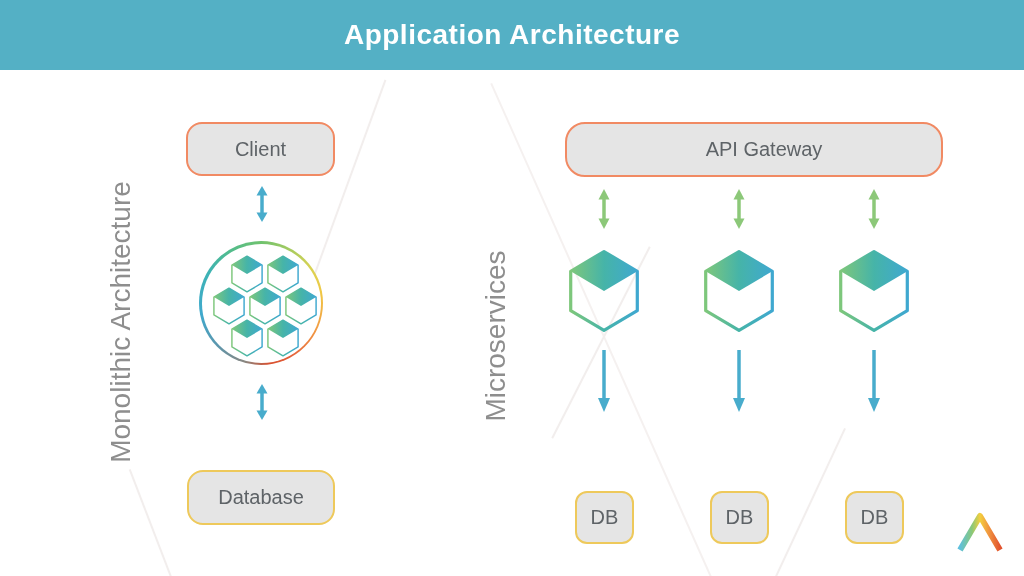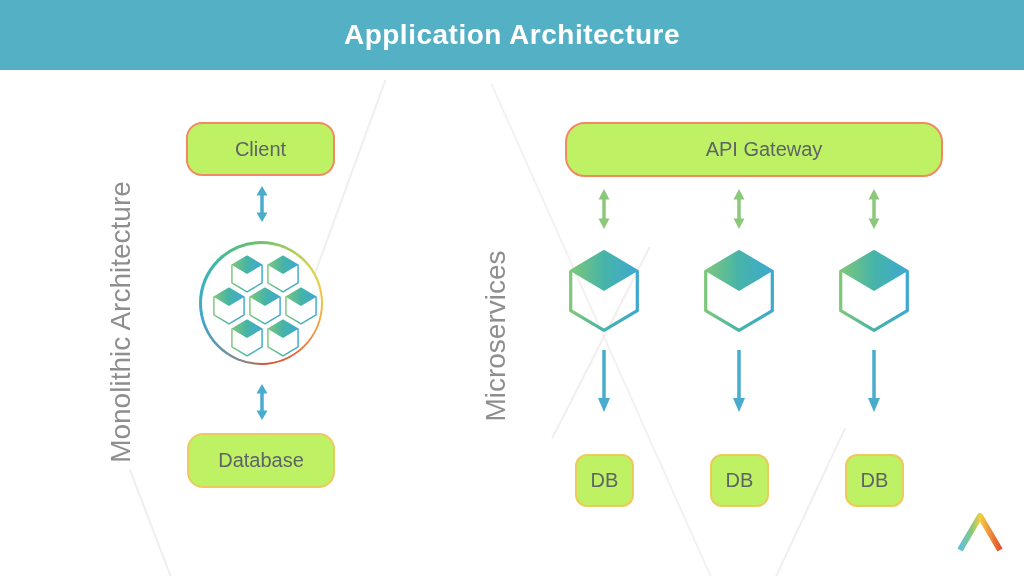--- a/index.html
+++ b/index.html
@@ -20,24 +20,24 @@
     background:#54B0C5;display:flex;align-items:center;justify-content:center;z-index:2;}
   .title{color:#ffffff;font-size:28px;font-weight:bold;letter-spacing:.5px;}
 
   
   .vlabel{position:absolute;color:#8e8e8e;font-size:28px;white-space:nowrap;
     transform:translate(-50%,-50%) rotate(-90deg);z-index:1;}
   #label-mono{left:121px;top:322px;}
   #label-micro{left:496px;top:336px;}
 
   
-  .node{position:absolute;background:#bef264;display:flex;align-items:center;justify-content:center;
+  .node{position:absolute;background:#e5e5e5;display:flex;align-items:center;justify-content:center;
     color:#5e6367;font-size:20px;border:2px solid;z-index:2;}
   .orange{border-color:#F18A63;}
-  .yellow{border-color:#EEC95B;}
+  .yellow{border-color:#EEC95B;margin-top:37px;}
   #client{left:186px;top:122px;width:145px;height:50px;border-radius:16px;}
   #database{left:187px;top:433px;width:144px;height:51px;border-radius:16px;}
   #gateway{left:565px;top:122px;width:354px;height:51px;border-radius:20px;padding-left:20px;}
   .db{top:454px;width:55px;height:49px;border-radius:12px;}
   #db1{left:575px;} #db2{left:710px;} #db3{left:845px;}
 
   
   .circle{position:absolute;left:199px;top:241px;width:124px;height:124px;border-radius:50%;z-index:1;
     background:conic-gradient(from 0deg,
       #6FC26E 0deg,#D9D353 55deg,#F0C845 80deg,#F29B43 115deg,#E4613A 150deg,

